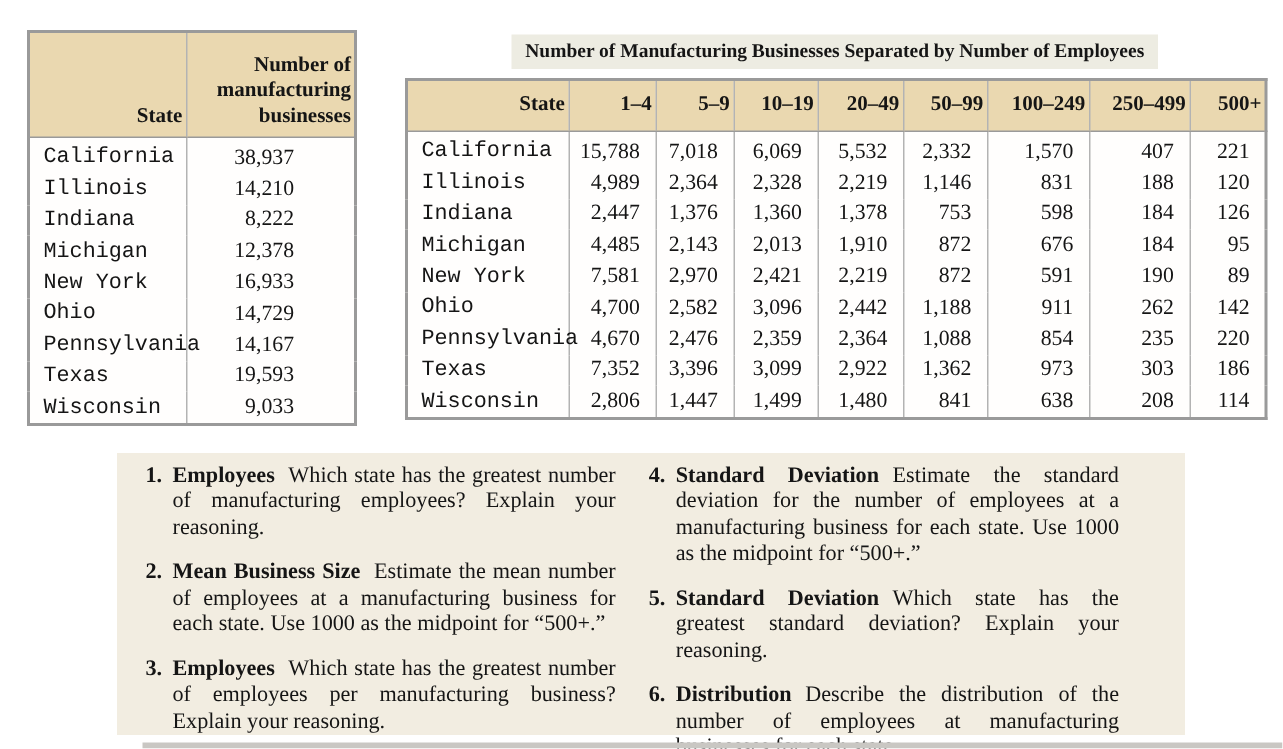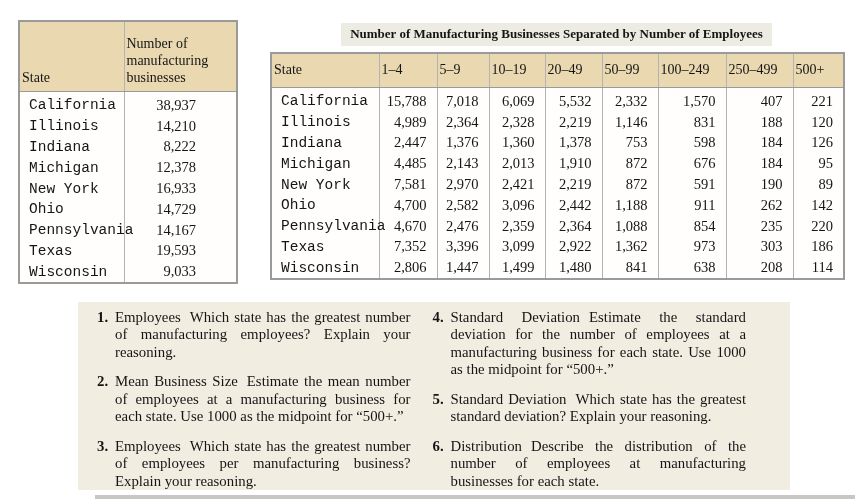--- a/index.html
+++ b/index.html
@@ -14,22 +14,22 @@
 
   
   table { border-collapse: collapse; table-layout: fixed; }
 
   .data-table {
     border: 2px solid #9a9a9a;
     background: #fffefd;
   }
   .data-table th {
     background: var(--header-tan, #ead8b0);
-    font-weight: normal;
-    text-align: left;
+    font-weight: bold;
+    text-align: right;
     vertical-align: bottom;
     border-bottom: 1.5px solid #9a9a9a;
     font-size: 14px;
     line-height: 1.22;
     padding: 4px 2px 5px 2px;
   }
   .data-table td {
     font-size: 14.5px;
     height: 20.8px;
     padding: 0;
@@ -79,21 +79,21 @@
     font-weight: bold;
     font-size: 14.8px;
     line-height: 1.18;
   }
   .q-body {
     flex: 1 1 auto;
     font-size: 14.8px;
     line-height: 1.18;
     text-align: justify;
   }
-  .q-key { font-weight: normal; margin-right: 9px; }
+  .q-key { font-weight: bold; margin-right: 9px; }
 
   
   #bottom-edge-strip {
     position: absolute; left: 95px; right: 0; bottom: 0; height: 4px;
     background: #c9c7c3;
   }
 </style>
 </head>
 <body style="--header-tan: #ead8b0; --title-bg: #edece2; --panel-bg: #f2ede1;">
 

